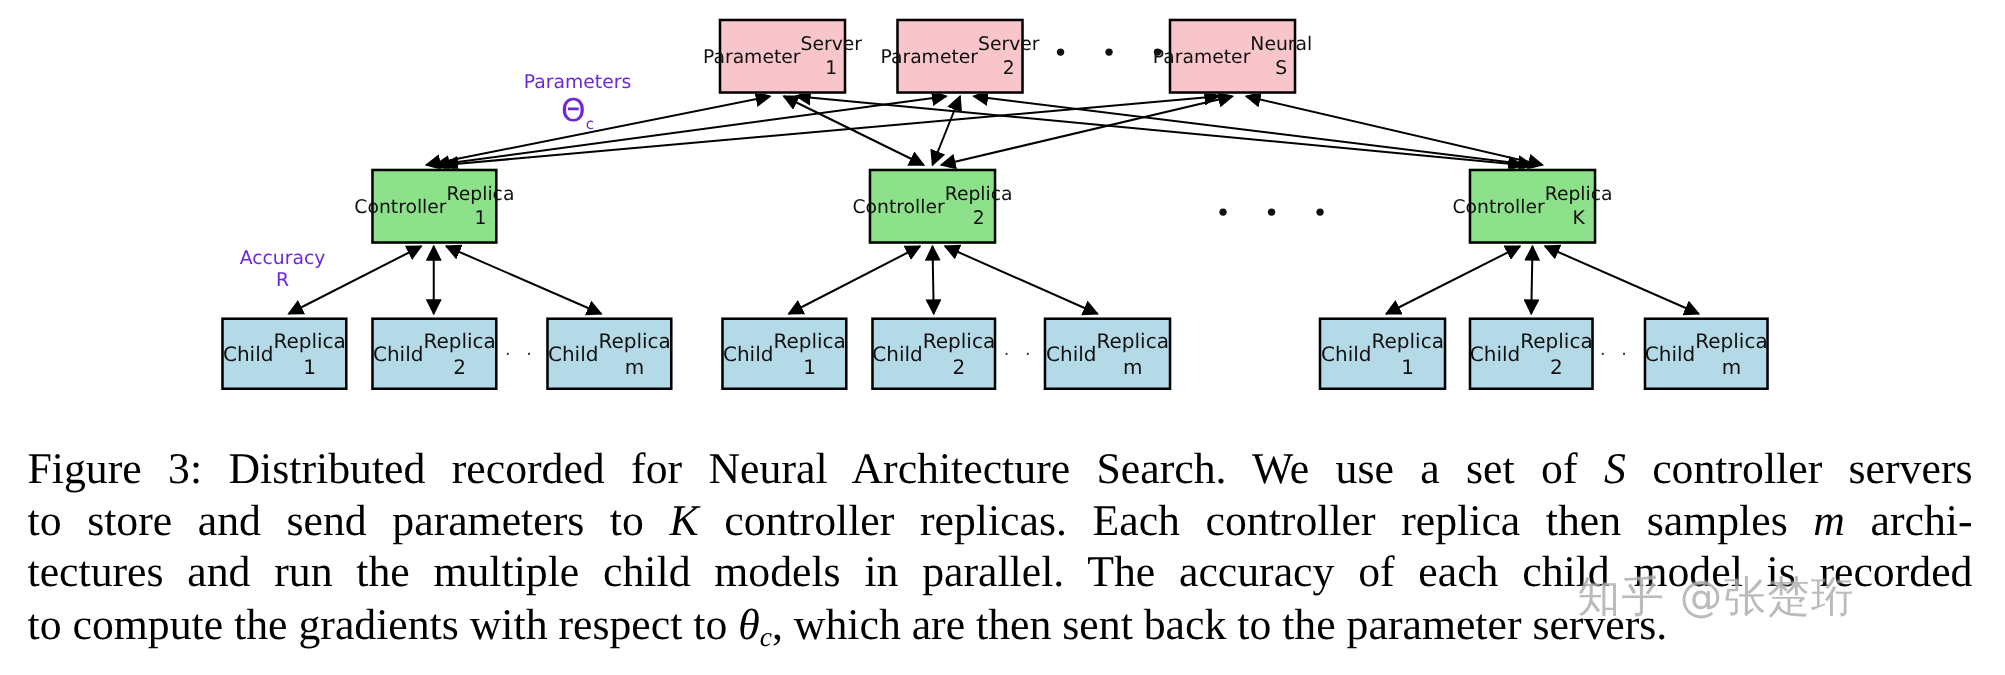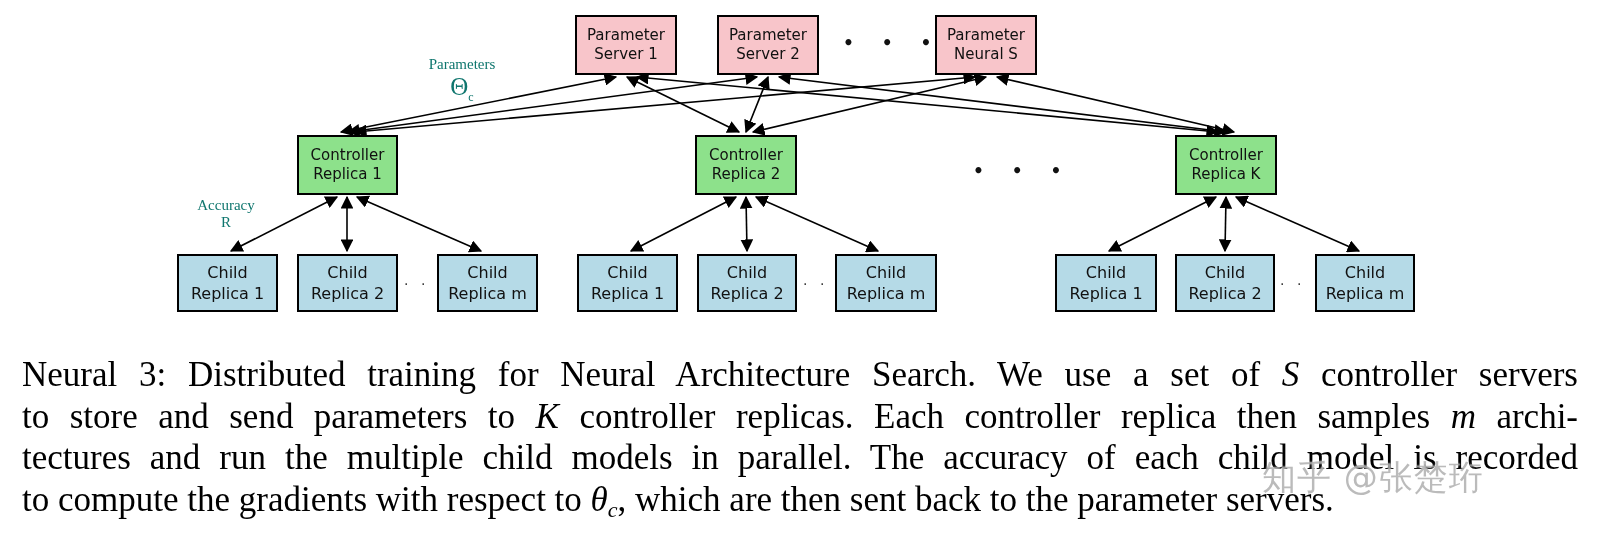--- a/index.html
+++ b/index.html
@@ -1,26 +1,26 @@
 <!DOCTYPE html>
 <html><head>
 <meta charset="utf-8">
 <style>
   html,body{margin:0;padding:0;background:#ffffff;}
   body{position:relative;width:1604px;height:540px;overflow:hidden;
        font-family:"DejaVu Sans","Liberation Sans",sans-serif;}
   #figure-area{position:absolute;left:0;top:0;width:1604px;height:345px;}
   #arrow-layer{position:absolute;left:0;top:0;pointer-events:none;}
-  .node{position:absolute;display:flex;flex-direction:column;align-items:center;
+  .node{position:absolute;display:flex;flex-direction:row;align-items:center;
         justify-content:center;border:2px solid var(--border,#000);
         font-size:15px;line-height:19px;color:#111;text-align:center;box-sizing:border-box;}
   .ps{background:var(--server_fill,#F8C5CA);}
   .cr{background:var(--controller_fill,#8DE18B);}
   .ch{background:var(--child_fill,#B5DAE7);font-size:16px;line-height:21px;}
-  .lbl{position:absolute;font-size:15px;color:#0f766e;text-align:center;font-family:Liberation Serif, serif;}
+  .lbl{position:absolute;font-size:15px;color:#6d28d9;text-align:center;}
   .theta{font-size:25px;}
   .theta sub{font-size:12px;}
   .dots-big{position:absolute;font-size:17px;font-weight:bold;letter-spacing:11px;color:#111;}
   .dots-small{position:absolute;font-size:14px;letter-spacing:4px;color:#333;}
   #caption{position:absolute;left:22px;top:354px;width:1556px;
            font-family:"Liberation Serif","DejaVu Serif",serif;
            font-size:35px;line-height:41.5px;color:#000;}
   .cap-line{text-align:justify;text-align-last:justify;white-space:normal;}
   .cap-line.last{text-align-last:left;}
   .it{font-style:italic;}
@@ -138,19 +138,19 @@
     <span>Parameters</span><br>
     <span class="theta"><span>Θ</span><sub>c</sub></span>
   </div>
   <div class="lbl" style="left:186px;top:197px;width:80px;">
     <span>Accuracy</span><br>
     <span>R</span>
   </div>
 </div>
 
 <div id="caption">
-    <div class="cap-line"><span>Neural 3: Distributed training for Neural Architecture Search. We use a set of </span><span class="it">S</span><span> controller servers</span></div>
+    <div class="cap-line"><span>Figure 3: Distributed recorded for Neural Architecture Search. We use a set of </span><span class="it">S</span><span> controller servers</span></div>
     <div class="cap-line"><span>to store and send parameters to </span><span class="it">K</span><span> controller replicas. Each controller replica then samples </span><span class="it">m</span><span> archi-</span></div>
     <div class="cap-line"><span>tectures and run the multiple child models in parallel. The accuracy of each child model is recorded</span></div>
     <div class="cap-line last"><span>to compute the gradients with respect to </span><span class="it">θ</span><span class="it sub">c</span><span>, which are then sent back to the parameter servers.</span></div>
   </div>
 
 <div id="watermark">知乎 @张楚珩</div>
 
 </body></html>

